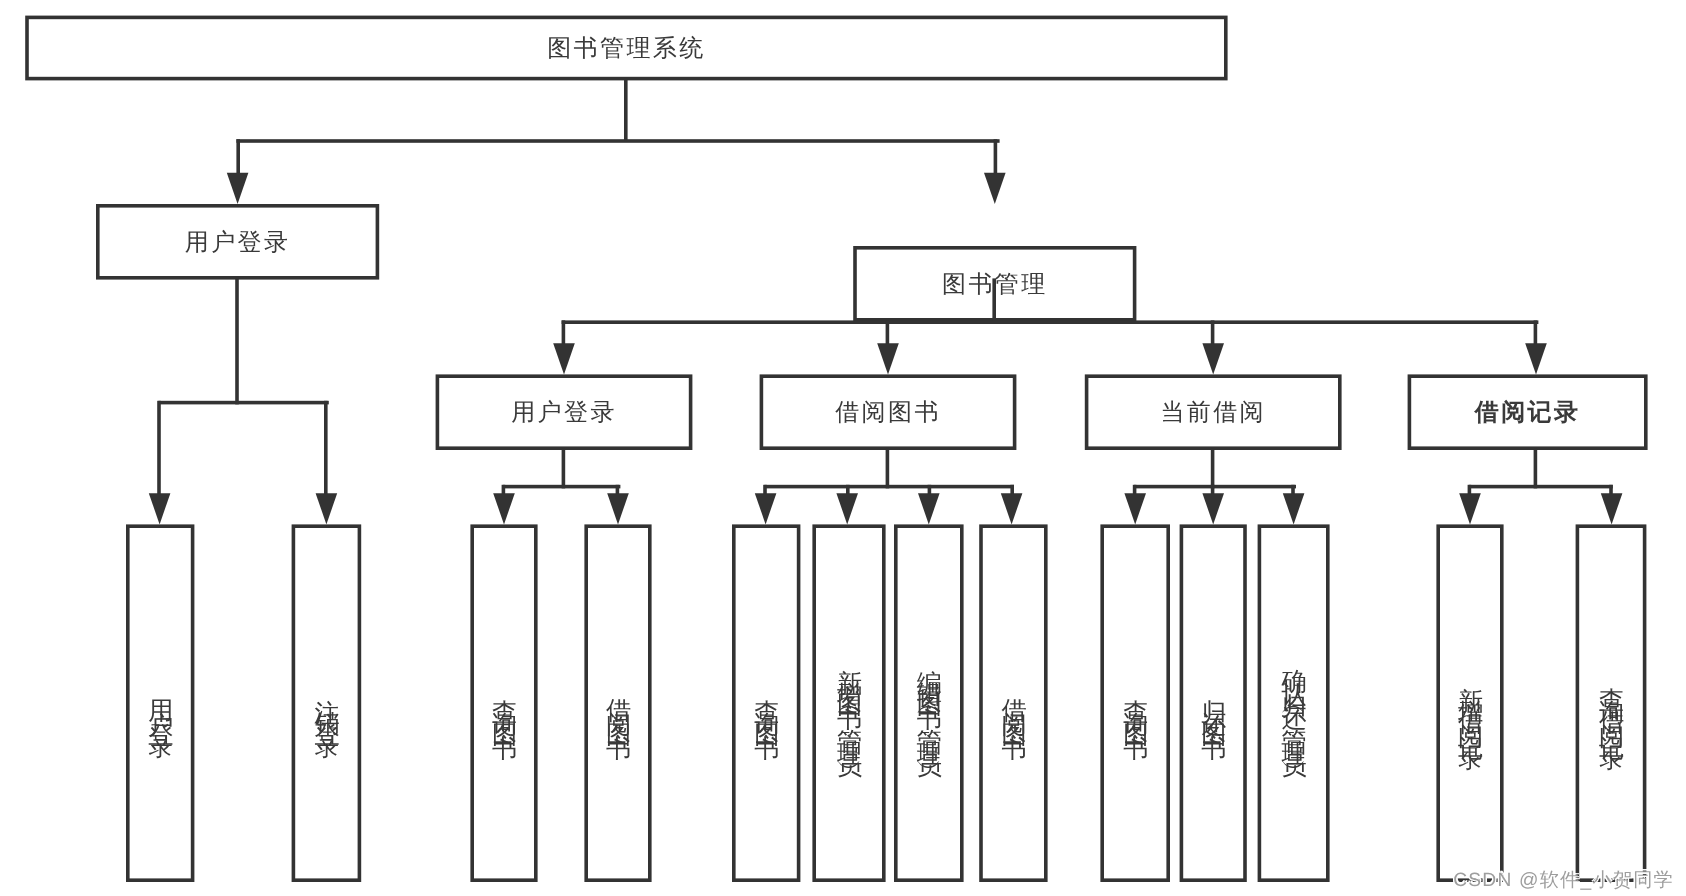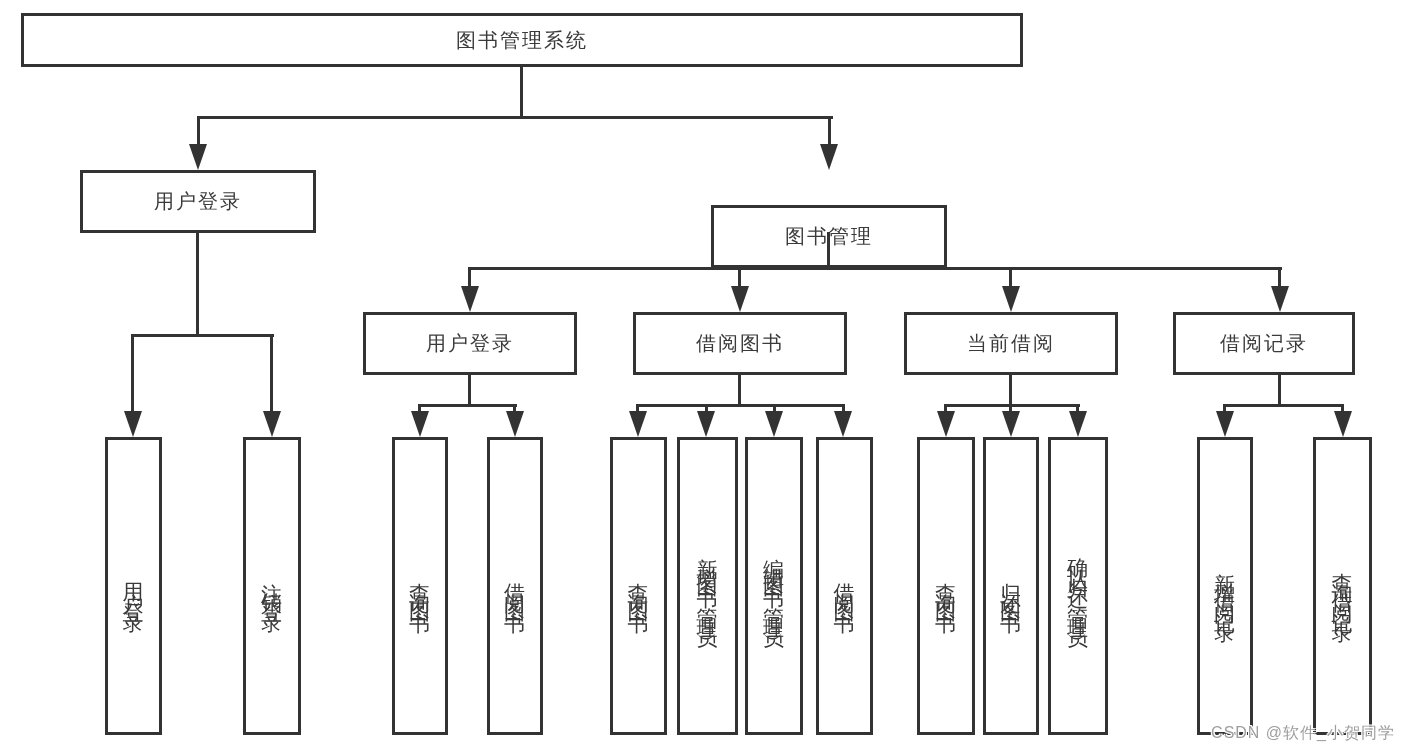--- a/index.html
+++ b/index.html
@@ -53,21 +53,21 @@
   </div>
 
   <div class="box hbox" style="left:633px; top:312px; width:214px; height:63px;">
     <span>借阅图书</span>
   </div>
 
   <div class="box hbox" style="left:904px; top:312px; width:214px; height:63px;">
     <span>当前借阅</span>
   </div>
 
-  <div class="box hbox" style="left:1173px; top:312px; width:182px; height:63px;">
+  <div class="box hbox" style="left:1173px; top:312px; width:200px; height:63px;font-weight:bold;">
     <span>借阅记录</span>
   </div>
 
   <div class="box vbox" style="left:105px; top:437px; width:57px; height:298px;">
     <span class="vtext">用户登录</span>
   </div>
   <div class="box vbox" style="left:243px; top:437px; width:58px; height:298px;">
     <span class="vtext">注销登录</span>
   </div>
 

